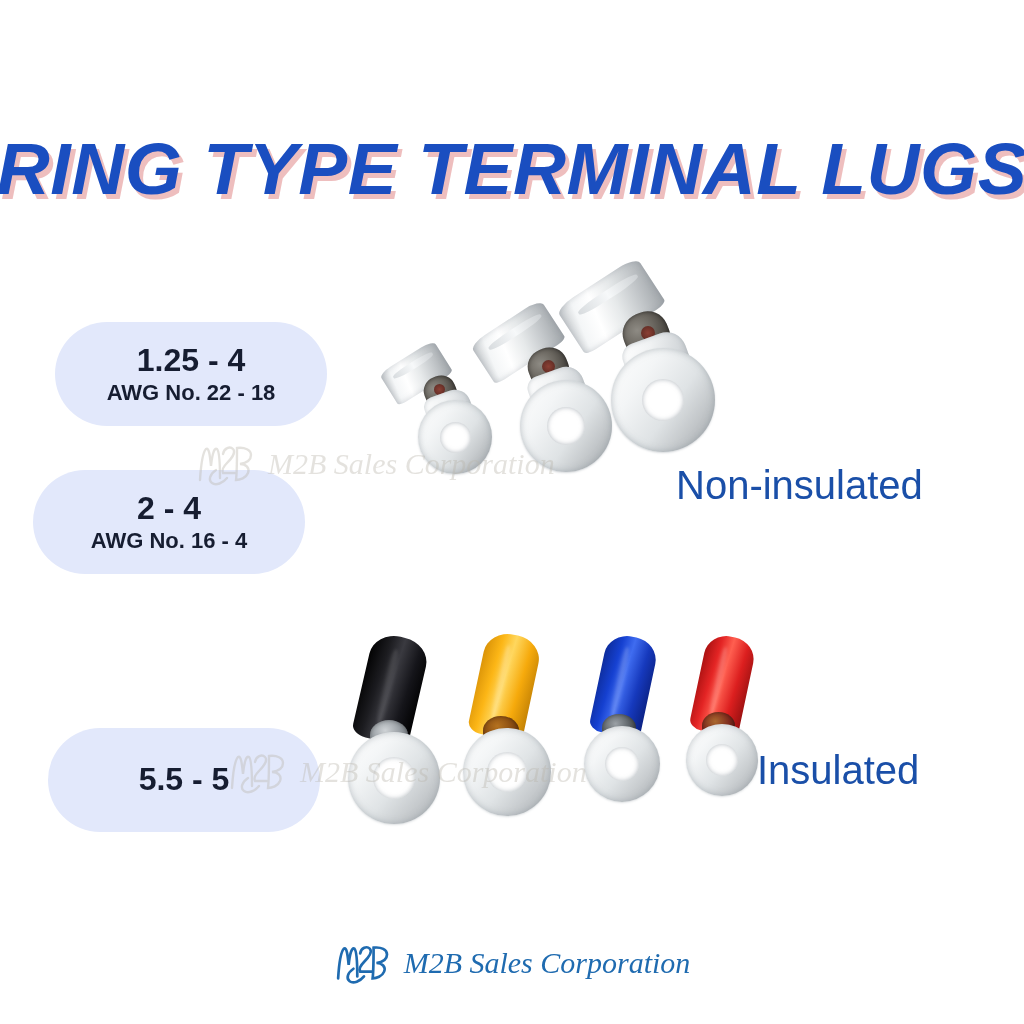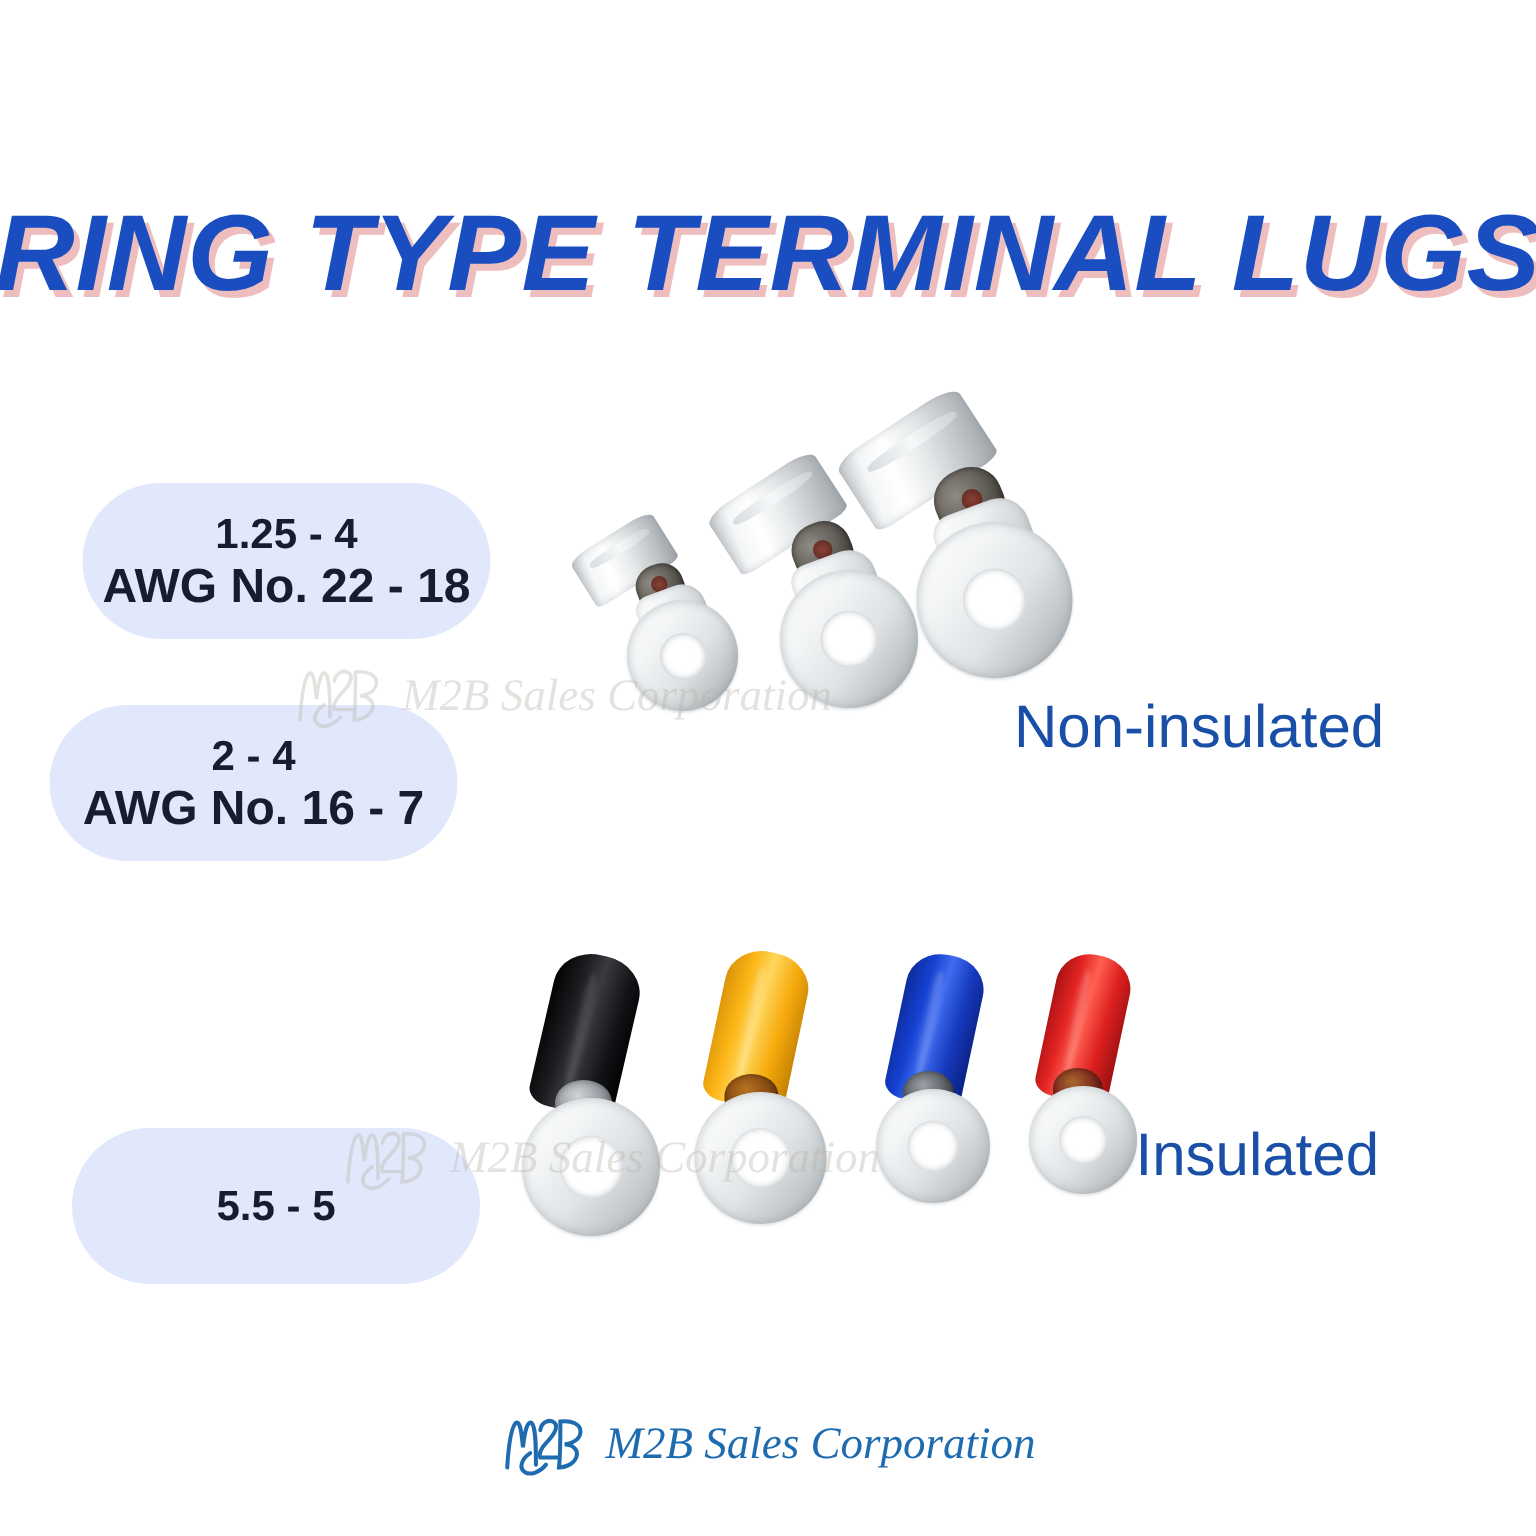--- a/index.html
+++ b/index.html
@@ -42,27 +42,27 @@
     border-radius: 60px;
     display: flex;
     flex-direction: column;
     align-items: center;
     justify-content: center;
     color: #161d31;
     font-weight: 700;
     line-height: 1.18;
     box-sizing: border-box;
   }
-  .pill .l1 { font-size: 28px; text-align: center; }
-  .pill .l2 { font-size: 32px; }
+  .pill .l1 { font-size: 32px; text-align: center; }
+  .pill .l2 { font-size: 22px; }
 
   #pill-0 { left: 55px;  top: 322px; width: 272px; height: 104px; }
   #pill-1 { left: 33px;  top: 470px; width: 272px; height: 104px; }
   #pill-2 { left: 58px;  top: 608px; width: 272px; height: 104px; }
-  #pill-3 { left: 48px;  top: 752px; width: 272px; height: 104px; }
+  #pill-3 { left: 48px;  top: 728px; width: 272px; height: 104px; }
 
   
   .cat-label {
     position: absolute;
     color: #1a4fa8;
     font-size: 40px;
     font-weight: 400;
     white-space: nowrap;
   }
   #label-noninsulated { left: 676px; top: 463px; }
@@ -199,21 +199,21 @@
 <div id="stage">
 
   <div id="title">RING TYPE TERMINAL LUGS</div>
 
   <div class="pill" id="pill-0">
     <span class="l1">1.25 - 4</span>
     <span class="l2">AWG No. 22 - 18</span>
   </div>
   <div class="pill" id="pill-1">
     <span class="l1">2 - 4</span>
-    <span class="l2">AWG No. 16 - 7</span>
+    <span class="l2">AWG No. 16 - 4</span>
   </div>
   <div class="pill" id="pill-3">
     <span class="l1">5.5 - 5</span>
   </div>
 
   <div class="lug" id="ni-lug-0" style="left:386px; top:352px; width:130px; height:128px;">
     <div class="ni-barrel" style="left:-2px; top:2px; width:64px; height:38px; transform:rotate(-32deg);"></div>
     <div class="ni-slot" style="left:4px; top:10px; width:46px; height:7px; transform:rotate(-32deg);"></div>
     <div class="ni-crimp" style="left:38px; top:24px; width:32px; height:30px; transform:rotate(-22deg);"></div>
     <div class="ni-crimp-red" style="left:48px; top:32px; width:11px; height:11px;"></div>

